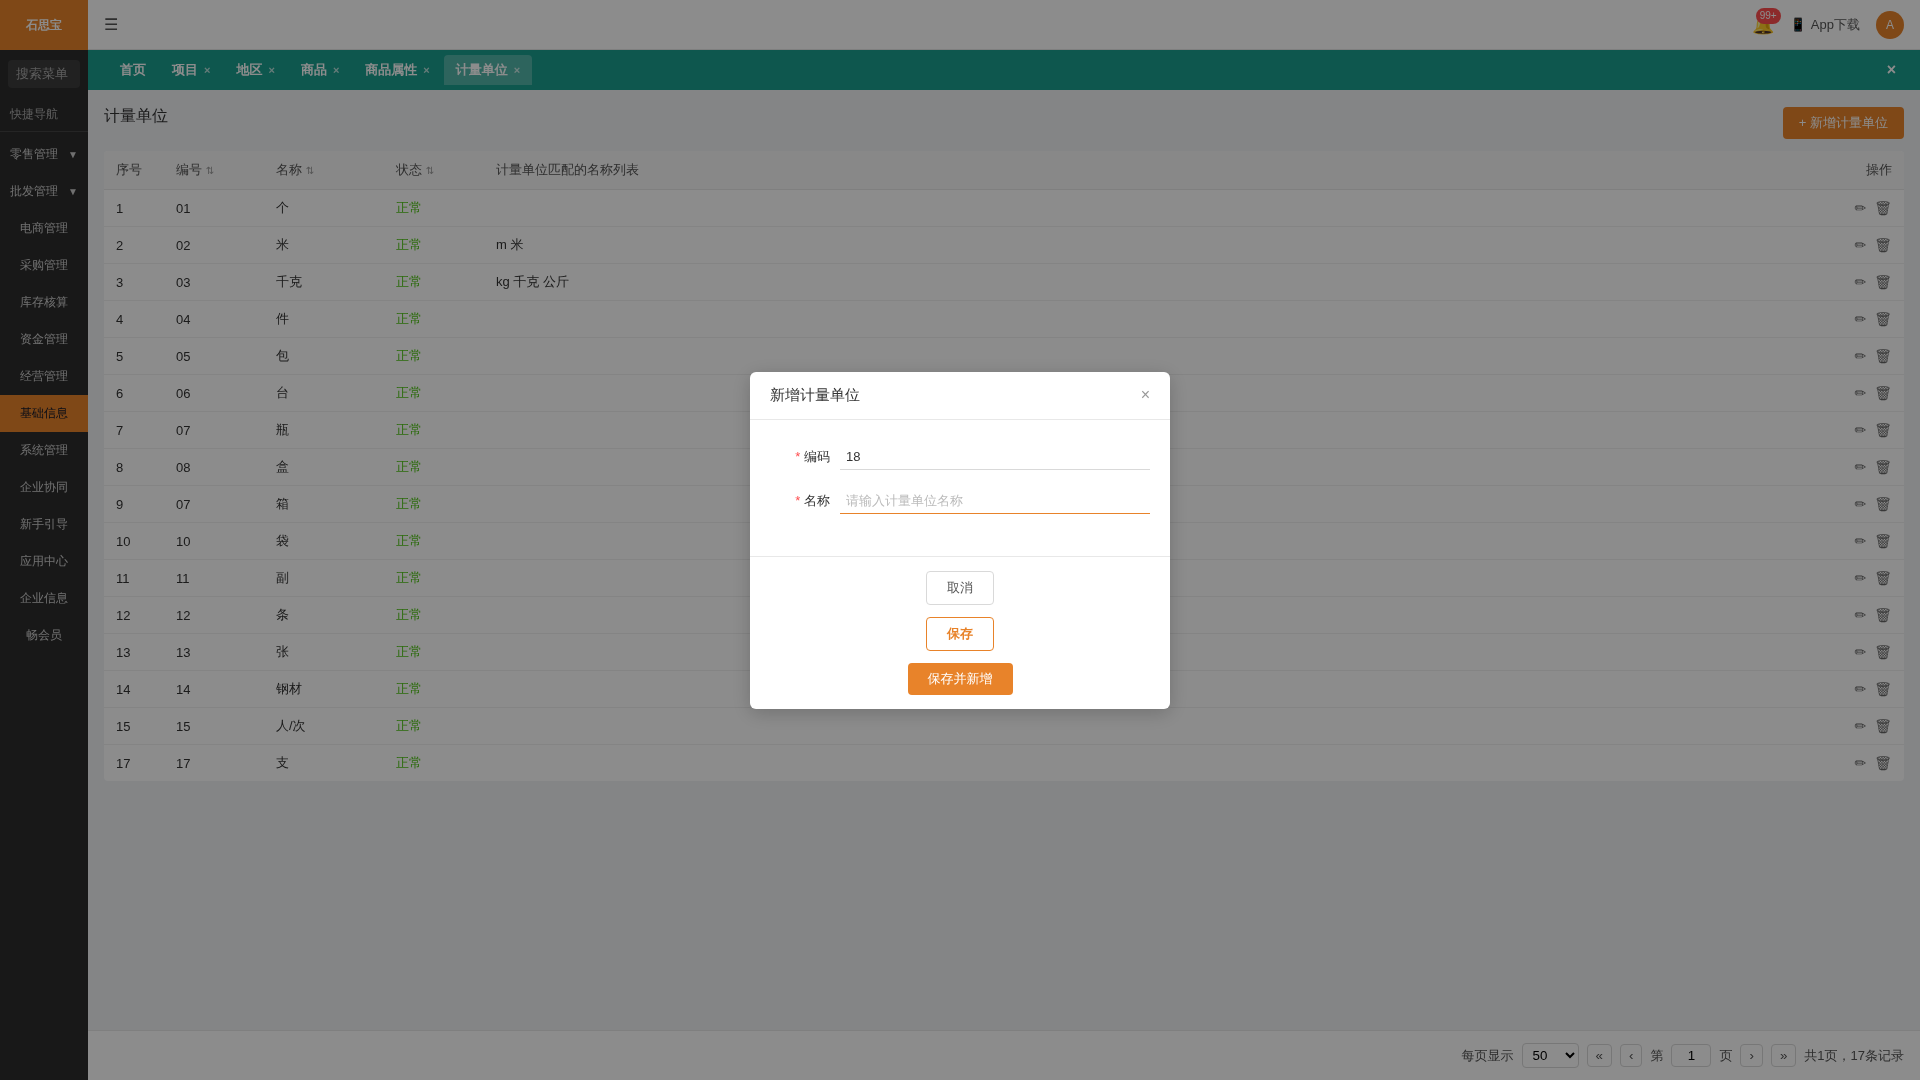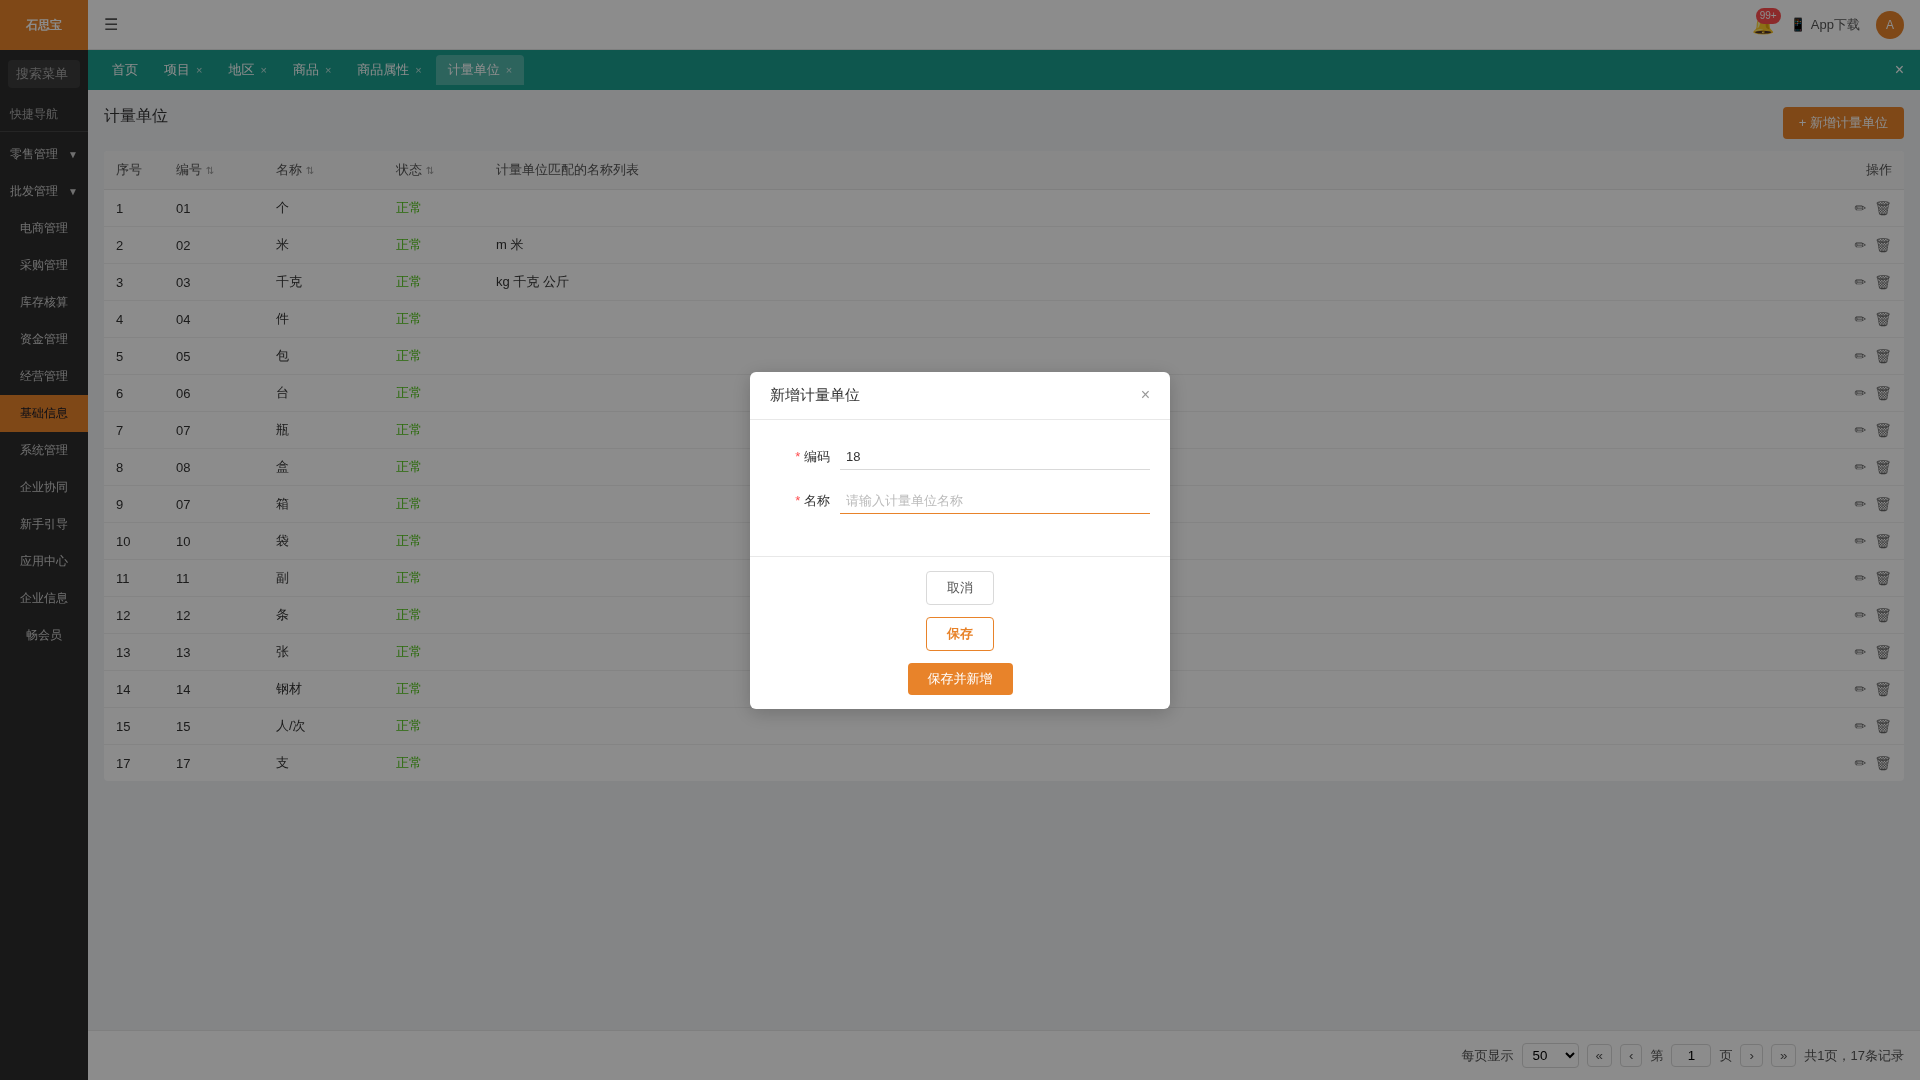--- a/index.html
+++ b/index.html
@@ -24,21 +24,21 @@
     
     .topbar { height: 50px; background: white; display: flex; align-items: center; justify-content: space-between; padding: 0 16px; border-bottom: 1px solid #e8e8e8; flex-shrink: 0; }
     .topbar-left { display: flex; align-items: center; gap: 8px; }
     .topbar-right { display: flex; align-items: center; gap: 16px; }
     .topbar-badge { position: relative; display: inline-flex; }
     .badge { background: #ff4d4f; color: white; font-size: 10px; border-radius: 8px; padding: 0 4px; min-width: 16px; height: 16px; display: flex; align-items: center; justify-content: center; position: absolute; top: -6px; right: -6px; }
     .topbar-app { display: flex; align-items: center; gap: 4px; font-size: 13px; color: #555; cursor: pointer; }
     .topbar-avatar { width: 28px; height: 28px; border-radius: 50%; background: #e8832a; display: flex; align-items: center; justify-content: center; color: white; font-size: 12px; cursor: pointer; }
 
     
-    .tabs { height: 40px; background: #1a9e8e; display: flex; align-items: center; padding: 0 12px; gap: 2px; flex-shrink: 0; }
+    .tabs { height: 40px; background: #1a9e8e; display: flex; align-items: center; padding: 0 20px; gap: 2px; flex-shrink: 0; font-weight: bold; }
     .tab { padding: 6px 12px; color: white; font-size: 13px; cursor: pointer; border-radius: 4px 4px 0 0; display: flex; align-items: center; gap: 6px; white-space: nowrap; }
     .tab.active { background: rgba(255,255,255,0.25); }
     .tab-close { font-size: 11px; color: rgba(255,255,255,0.7); cursor: pointer; }
     .tabs-end-close { margin-left: auto; color: white; cursor: pointer; font-size: 16px; padding: 4px; }
 
     
     .content { flex: 1; overflow: auto; padding: 16px; position: relative; }
 
     
     .page-title { font-size: 16px; color: #333; margin-bottom: 12px; font-weight: 500; }

